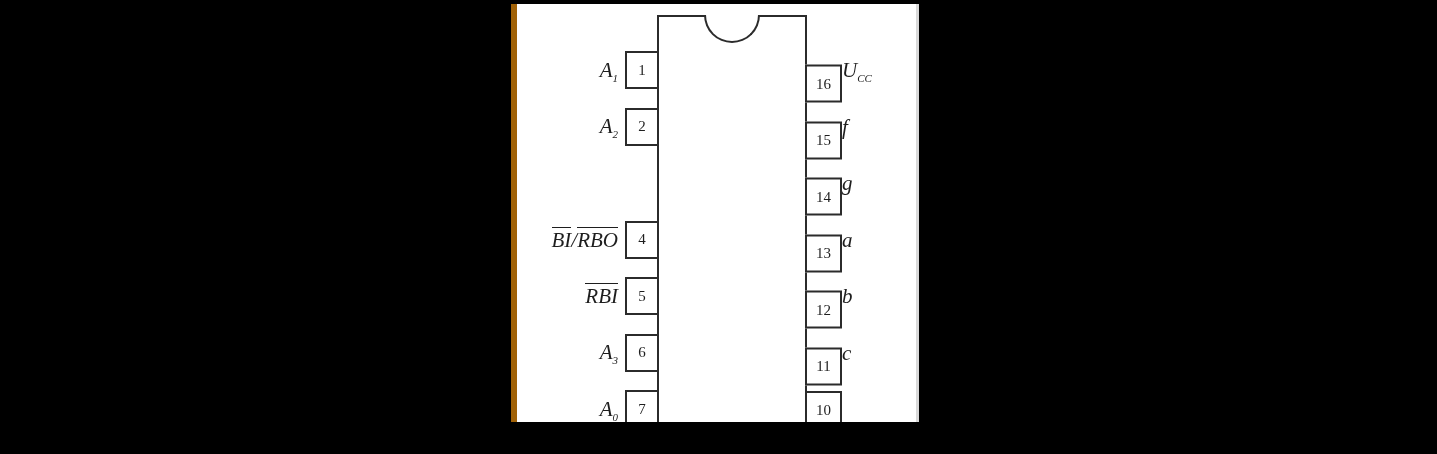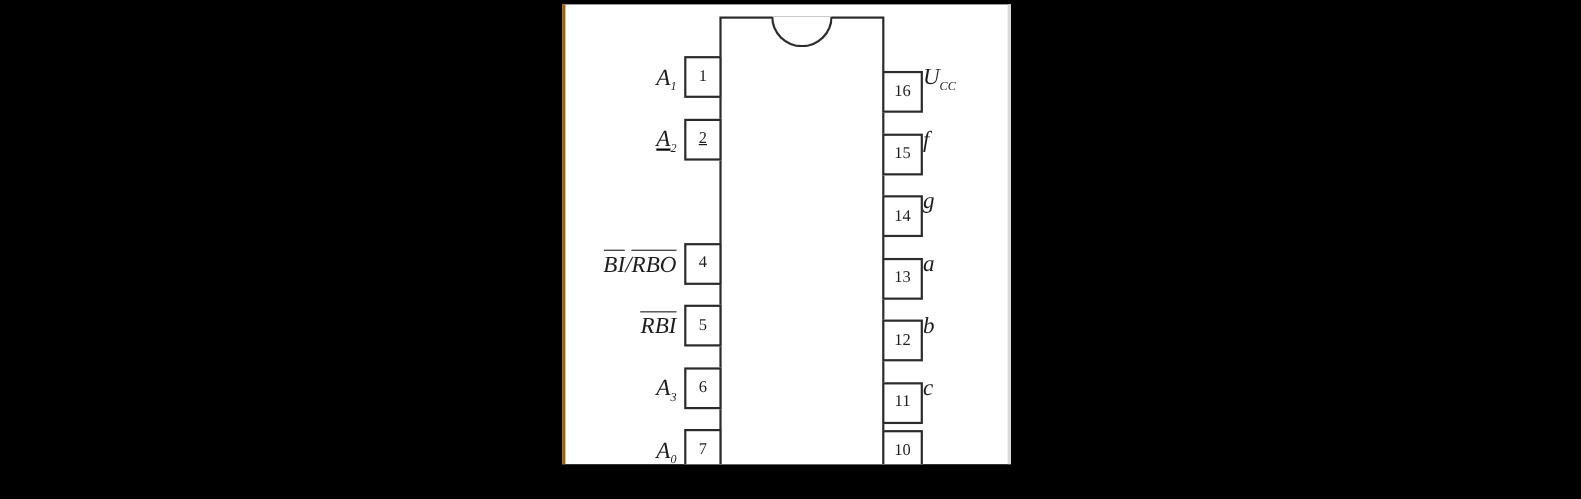--- a/index.html
+++ b/index.html
@@ -13,21 +13,21 @@
     font-family: "Liberation Serif", serif;
   }
   .panel {
     position: absolute;
     left: 511px;
     top: 4px;
     width: 408px;
     height: 418px;
     background: var(--panel_bg, #ffffff);
     overflow: hidden;
-    border-left: 3px solid #a16207;
+    border-left: 6px solid #a16207;
     border-right: 3px solid #d9d9d9;
   }
   .chip-body {
     position: absolute;
     left: 140px;
     top: 11px;
     width: 150px;
     height: 520px;
     border: 2px solid var(--line, #2b2b2b);
     background: var(--panel_bg, #ffffff);
@@ -102,21 +102,21 @@
 
 <div class="panel">
   <div class="chip-body"></div>
   <div class="chip-notch"></div>
 <div class="pin-row left" style="top: 66px;">
       <span class="pin-label"><span><span>A</span><sub>1</sub></span></span>
       <span class="pin-box">
         <span class="pin-number">1</span>
       </span>
     </div>
-    <div class="pin-row left" style="top: 122.5px; text-decoration: underline;">
+    <div class="pin-row left" style="top: 122.5px;">
       <span class="pin-label"><span><span>A</span><sub>2</sub></span></span>
       <span class="pin-box">
         <span class="pin-number">2</span>
       </span>
     </div>
     <div class="pin-row left" style="top: 235.5px; padding-left: 20px;">
       <span class="pin-label"><span><span class="over">BI</span><span>/</span><span class="over">RBO</span></span></span>
       <span class="pin-box">
         <span class="pin-number">4</span>
       </span>

